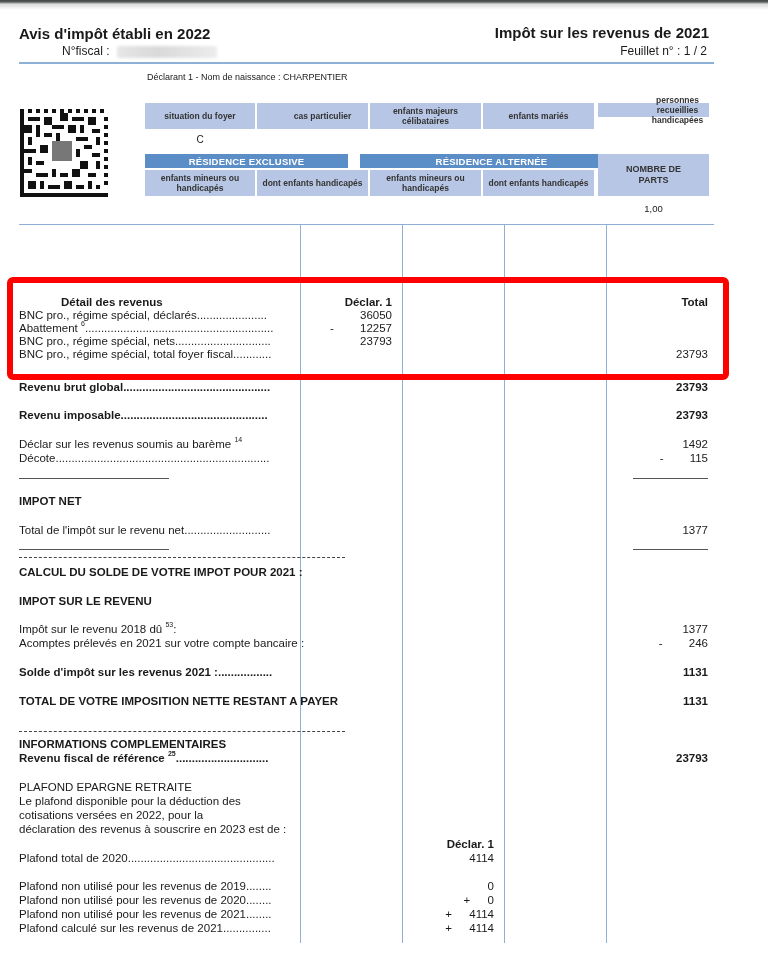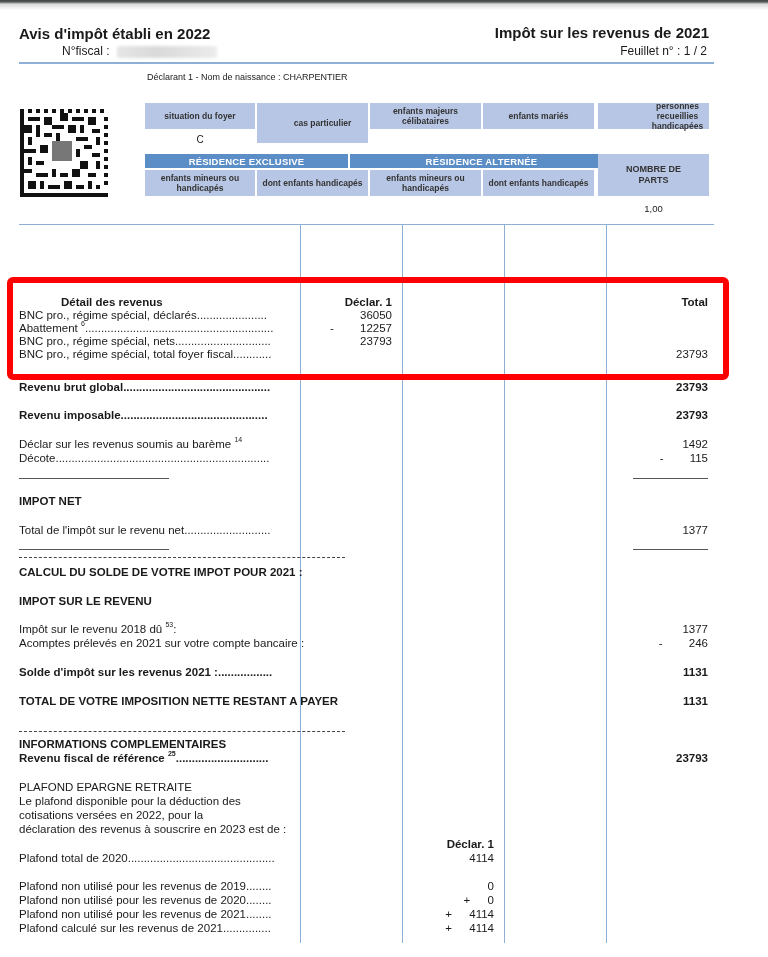--- a/index.html
+++ b/index.html
@@ -120,28 +120,28 @@
       <rect x="7" y="19" width="3" height="1"></rect>
       <rect x="11" y="18" width="2" height="2"></rect>
       <rect x="14" y="19" width="2" height="1"></rect>
       <rect x="17" y="18" width="1" height="2"></rect>
       <rect x="19" y="19" width="1" height="1"></rect>
   </g>
   <rect x="8" y="8" width="5" height="5" fill="#777"></rect>
 </svg>
 
 <div class="hdr-cell" style="left:145px;top:103px;width:110px;height:26px;">situation du foyer</div>
-<div class="hdr-cell" style="left:257px;top:103px;width:111px;height:40px;padding-left:20px;">cas particulier</div>
+<div class="hdr-cell" style="left:257px;top:103px;width:111px;height:26px;padding-left:20px;">cas particulier</div>
 <div class="hdr-cell" style="left:370px;top:103px;width:111px;height:26px;">enfants majeurs célibataires</div>
 <div class="hdr-cell" style="left:483px;top:103px;width:111px;height:26px;">enfants mariés</div>
-<div class="hdr-cell" style="left:598px;top:103px;width:111px;height:26px;padding-left:48px;">personnes recueillies handicapées</div>
+<div class="hdr-cell" style="left:598px;top:103px;width:111px;height:14px;padding-left:48px;">personnes recueillies handicapées</div>
 <div class="val-small" style="left:145px;top:134px;width:110px;">C</div>
 
 <div class="hdr-band" style="left:145px;top:154px;width:203px;height:14px;">RÉSIDENCE EXCLUSIVE</div>
-<div class="hdr-band" style="left:350px;top:154px;width:263px;height:14px;">RÉSIDENCE ALTERNÉE</div>
+<div class="hdr-band" style="left:360px;top:154px;width:263px;height:14px;">RÉSIDENCE ALTERNÉE</div>
 <div class="hdr-cell" style="left:145px;top:170px;width:110px;height:26px;">enfants mineurs ou handicapés</div>
 <div class="hdr-cell" style="left:257px;top:170px;width:111px;height:26px;">dont enfants handicapés</div>
 <div class="hdr-cell" style="left:370px;top:170px;width:111px;height:26px;">enfants mineurs ou handicapés</div>
 <div class="hdr-cell" style="left:483px;top:170px;width:111px;height:26px;">dont enfants handicapés</div>
 <div class="hdr-cell" style="left:598px;top:154px;width:111px;height:42px;padding:0 22px;font-size:9px;line-height:11px;">NOMBRE DE PARTS</div>
 <div class="val-small" style="left:598px;top:203px;width:111px;font-size:9.5px;">1,00</div>
 
 <div class="abs hline-mid"></div>
 <div class="vline" style="left:300px;"></div>
 <div class="vline" style="left:402px;"></div>

